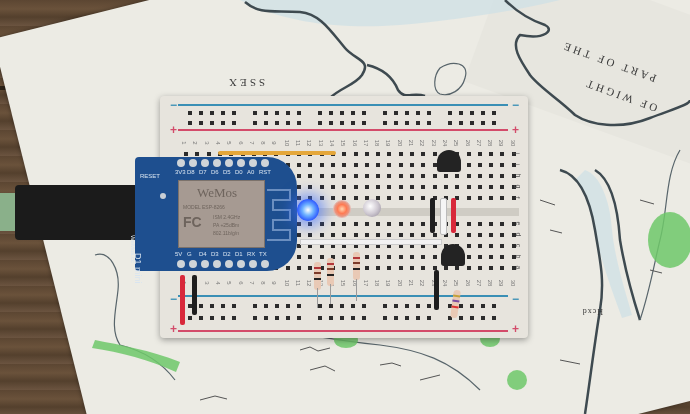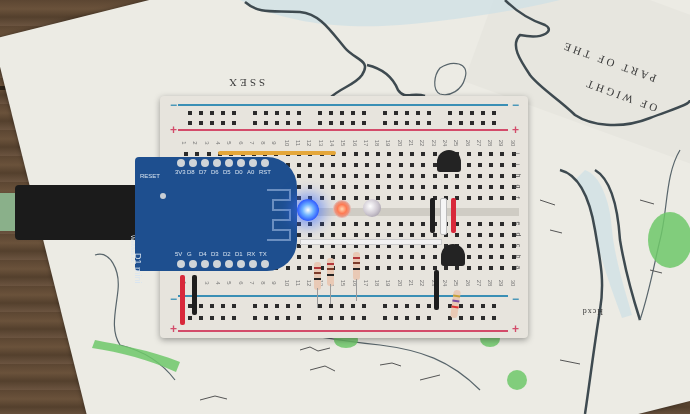--- a/index.html
+++ b/index.html
@@ -622,20 +622,28 @@
       <div class="pin" style="left: 78px; top: 9px;"></div>
       <span class="silk" style="left: 88px; top: 0px;">D2</span>
       <div class="pin" style="left: 90px; top: 9px;"></div>
       <span class="silk" style="left: 100px; top: 0px;">D1</span>
       <div class="pin" style="left: 102px; top: 9px;"></div>
       <span class="silk" style="left: 112px; top: 0px;">RX</span>
       <div class="pin" style="left: 114px; top: 9px;"></div>
       <span class="silk" style="left: 124px; top: 0px;">TX</span>
       <div class="pin" style="left: 126px; top: 9px;"></div>
     </div>
+  <div id="esp" class="abs">
+    <span class="esp-text" style="left:18px;top:4px;font-size:13px;font-family:'Liberation Serif',serif">WeMos</span>
+    <span class="esp-text" style="left:4px;top:23px;font-size:5px">MODEL  ESP-8266</span>
+    <span class="esp-text" style="left:4px;top:33px;font-size:14px;font-weight:bold">FC</span>
+    <span class="esp-text" style="left:34px;top:33px;font-size:5px">ISM 2.4GHz</span>
+    <span class="esp-text" style="left:34px;top:41px;font-size:5px">PA +25dBm</span>
+    <span class="esp-text" style="left:34px;top:49px;font-size:5px">802.11b/g/n</span>
+  </div>
   <svg class="abs" style="left:130px;top:28px" width="30" height="60">
     <path d="M2,5 H25 V15 H8 V25 H25 V35 H8 V45 H25 V55 H2" fill="none" stroke="#6b8fc0" stroke-width="2"></path>
   </svg>
   <span class="silk" style="left:8px;top:96px;transform:rotate(90deg);transform-origin:left top;font-size:9px">D1 mini</span>
   <span class="silk" style="left:-4px;top:78px;transform:rotate(90deg);transform-origin:left top;font-size:6px;left:1px">WeMos.cc</span>
   <div class="abs" style="left:25px;top:36px;width:6px;height:6px;border-radius:50%;background:#c9cfd6"></div>
 </div>
 
 <div class="led" style="left:297px;top:199px;background:radial-gradient(circle,#ffffff 0%,#6fb3ff 35%,#2d59ff 70%,rgba(40,80,255,.0) 100%);width:22px;height:22px;box-shadow:0 0 14px 6px rgba(60,110,255,.6)"></div>
 <div class="led" style="left:333px;top:200px;background:radial-gradient(circle,#ffd7b0 0%,#ff7a52 40%,#d9a9a0 80%);border:1px solid #e8b7ae"></div>

